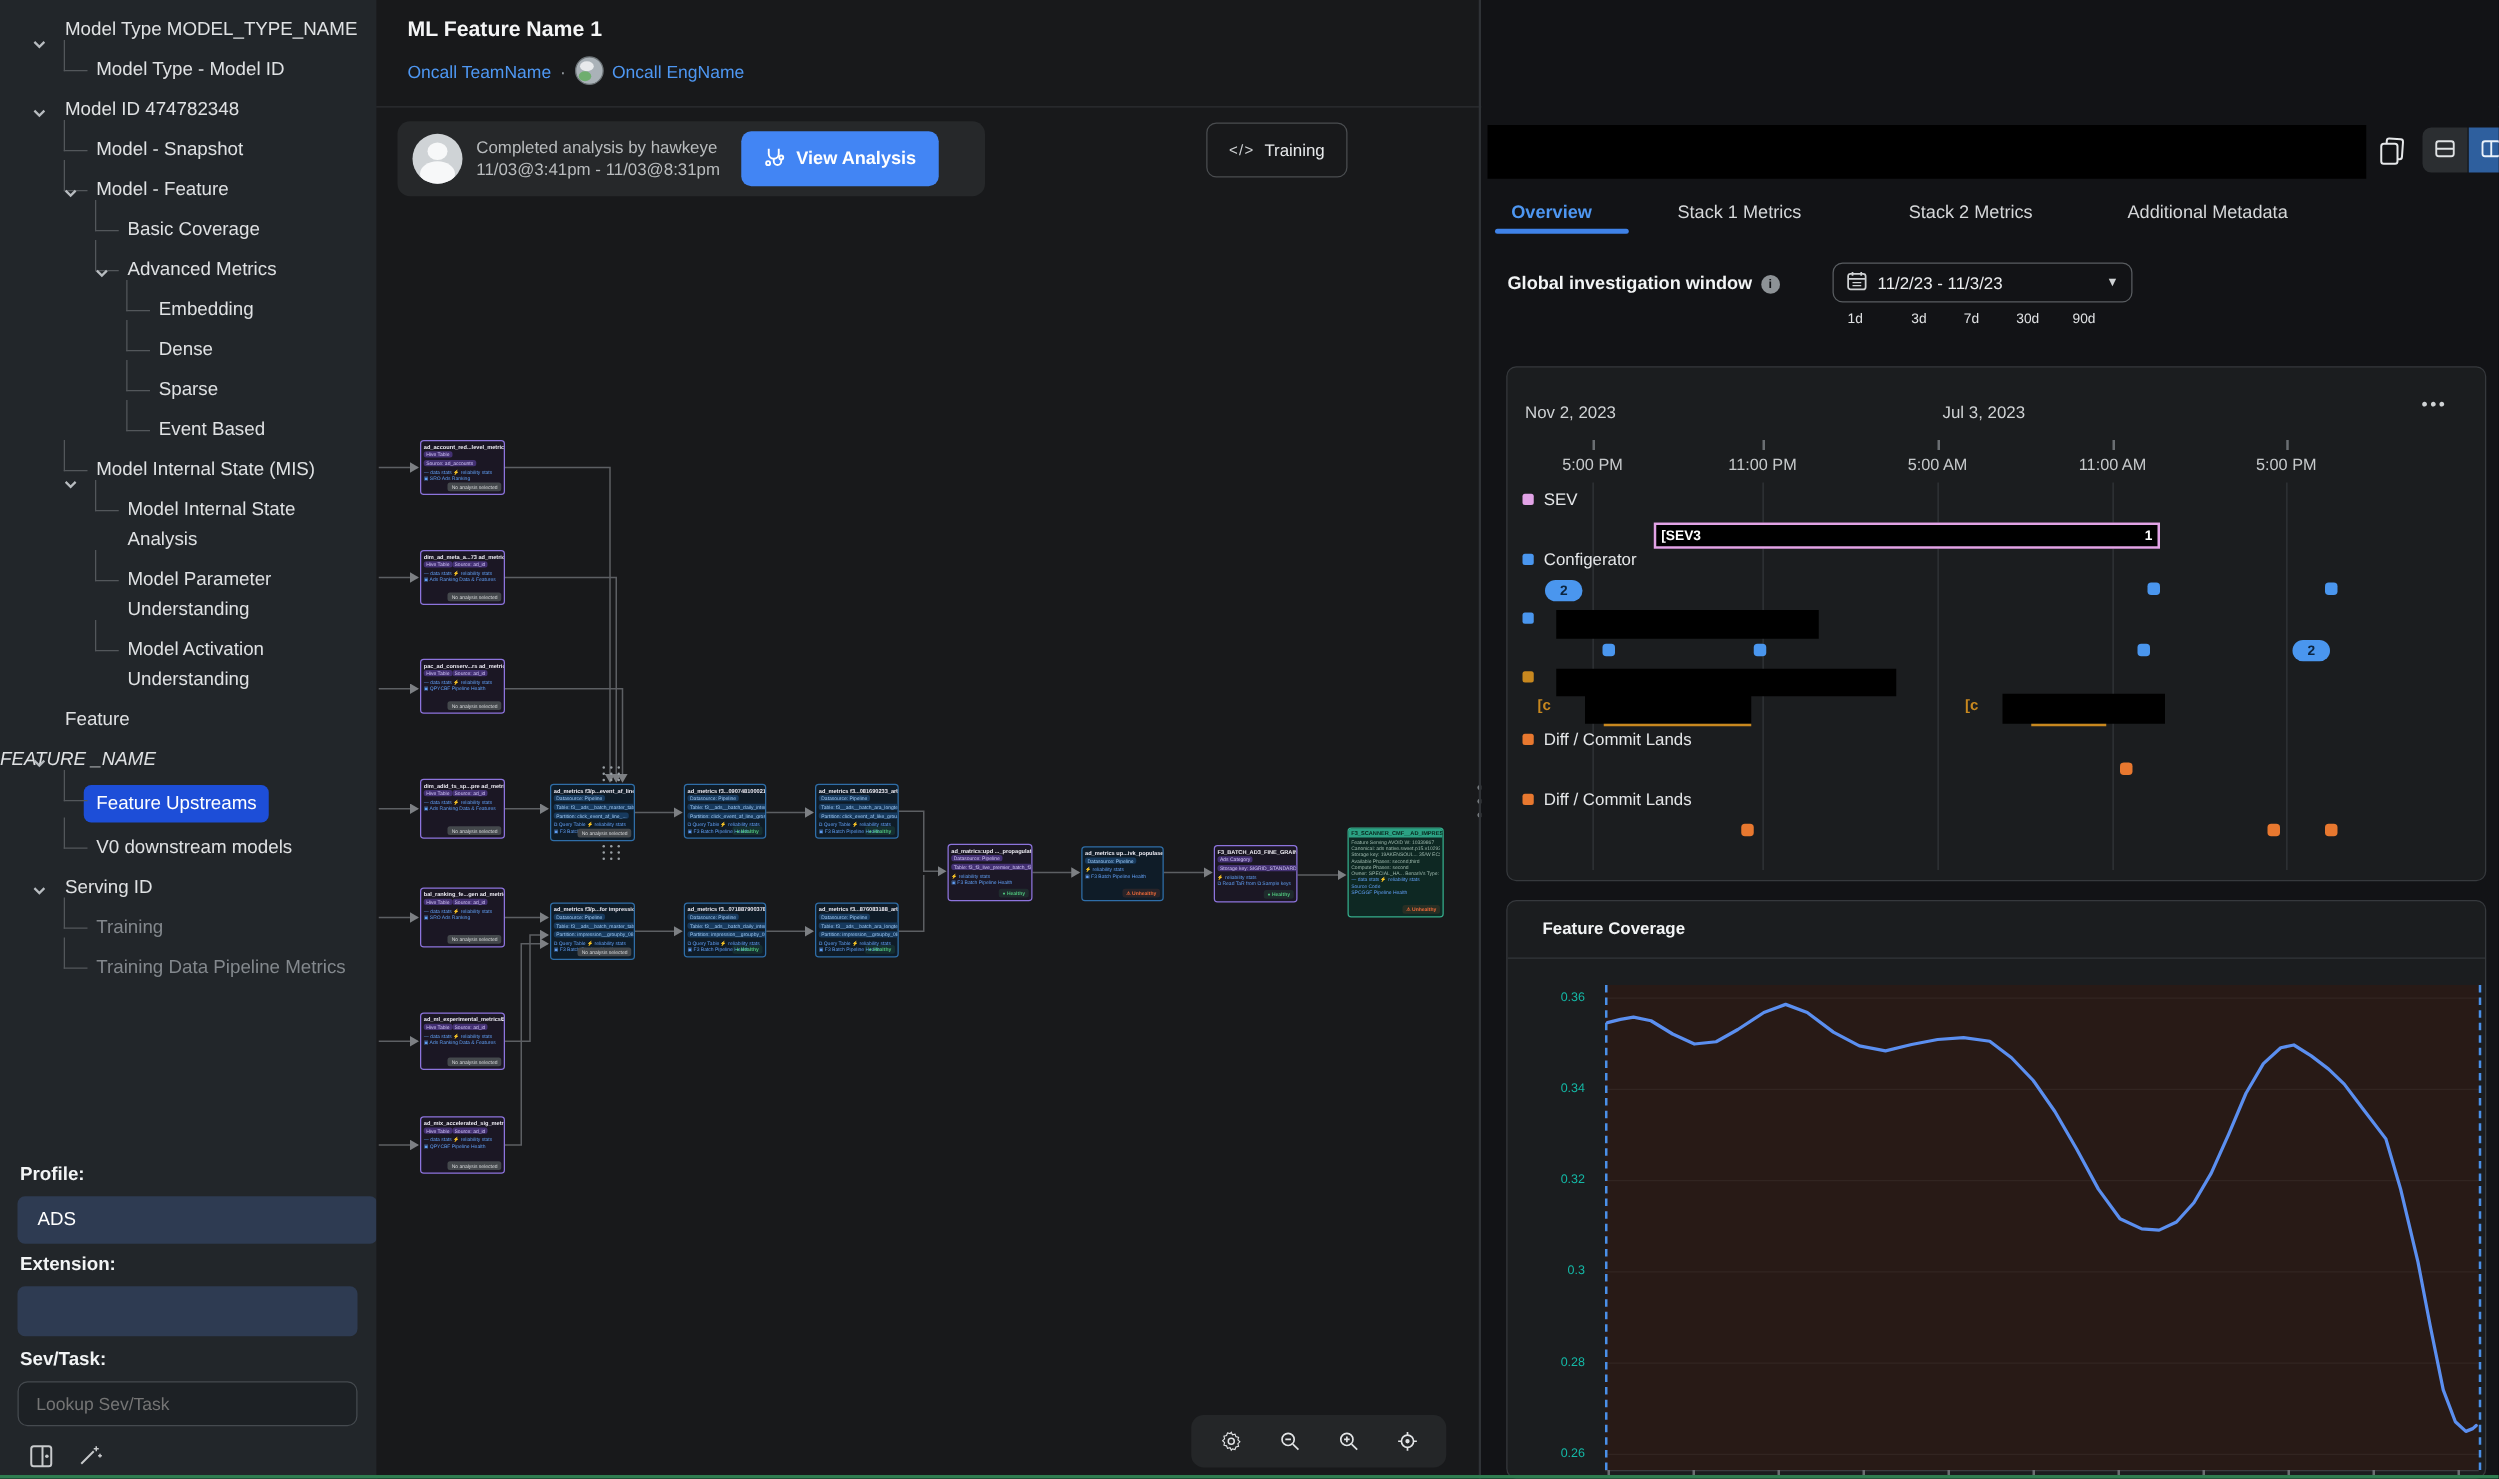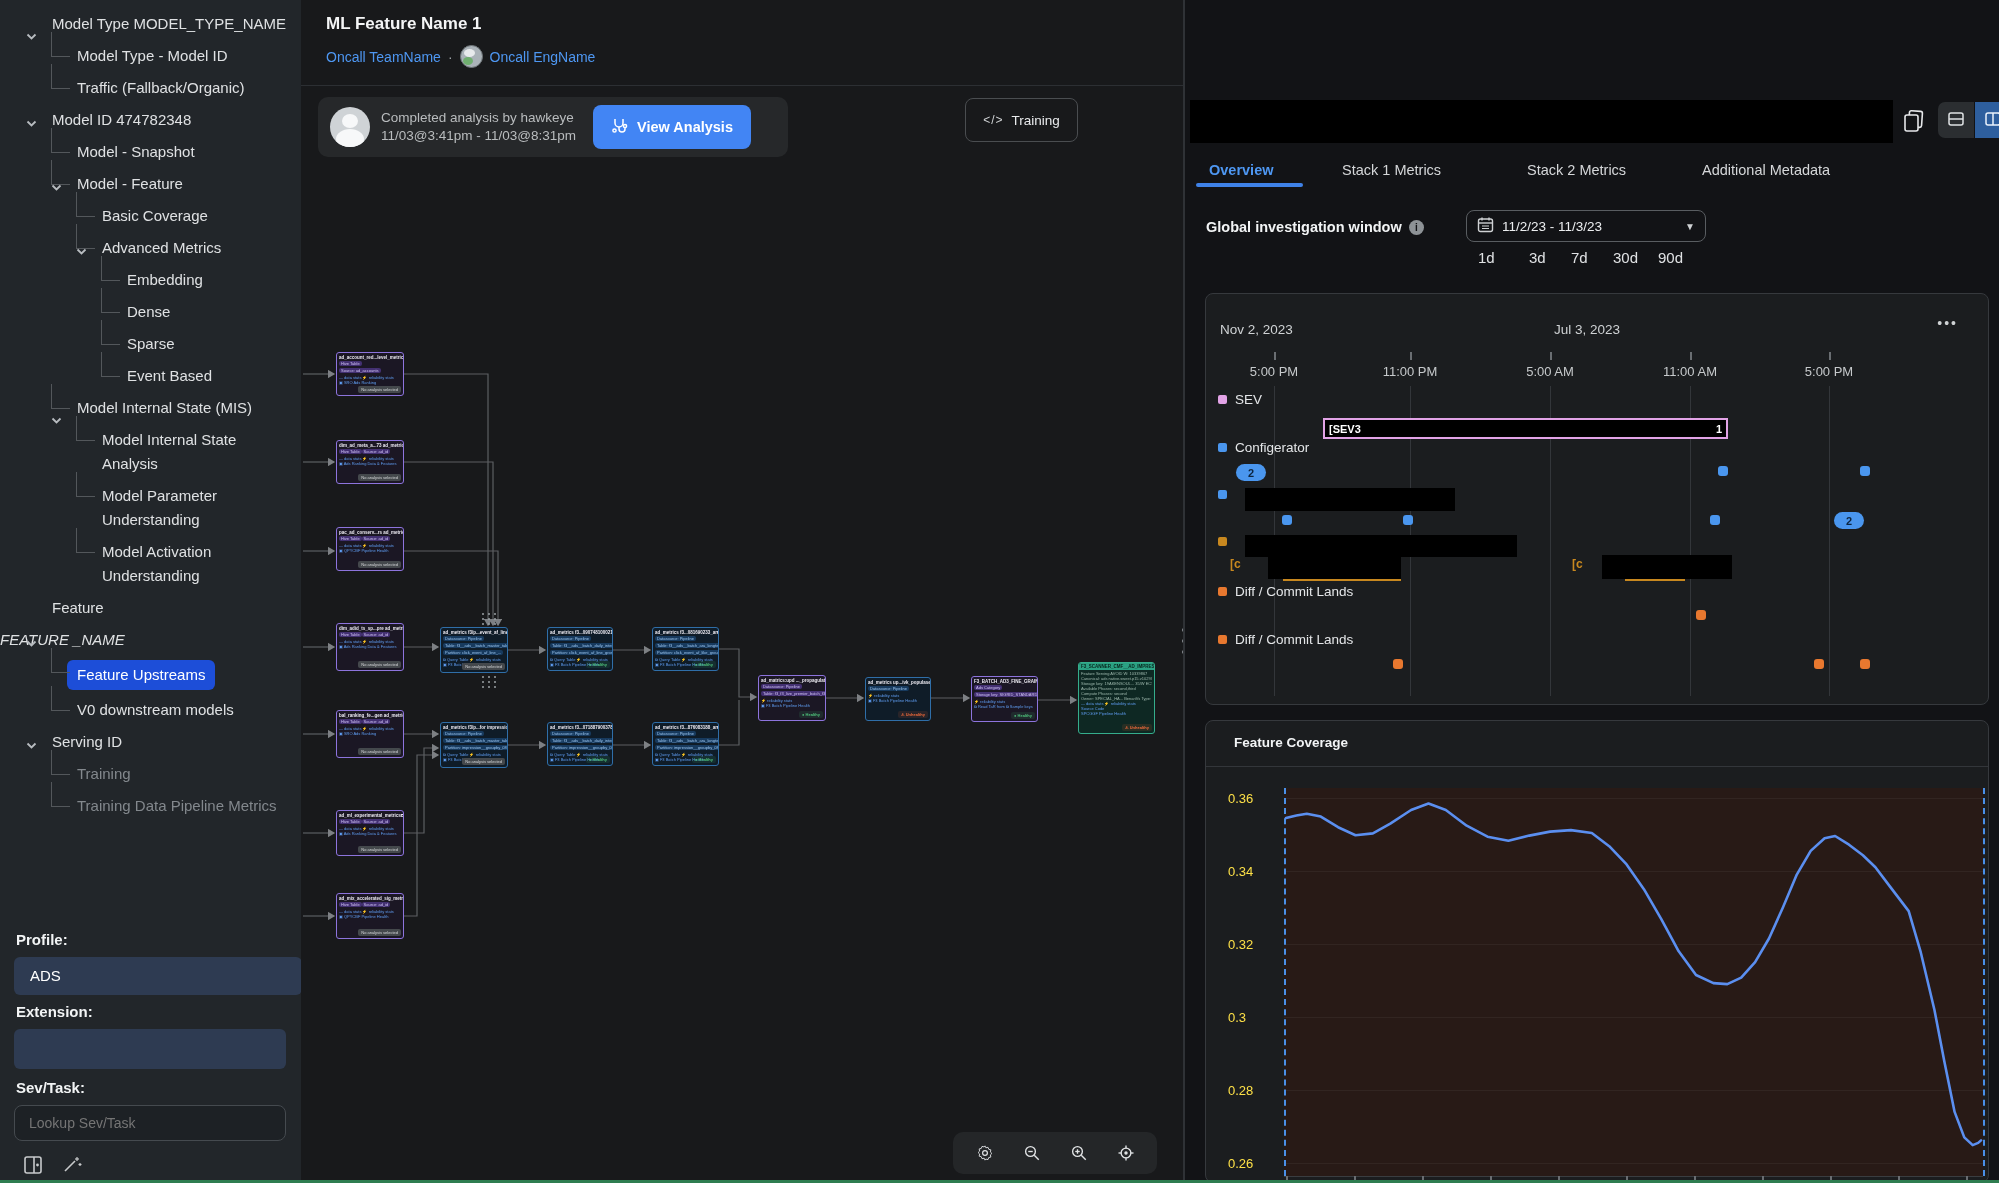--- a/index.html
+++ b/index.html
@@ -69,56 +69,55 @@
   #copy-btn{position:absolute;left:712px;top:108px;width:28px;height:28px;background:none;border:none;color:#e6e8ea;cursor:pointer;}
   #layout-rows-btn{position:absolute;left:753px;top:102px;width:36px;height:36px;background:#2b2e31;border:none;border-radius:7px 0 0 7px;color:#dfe2e4;cursor:pointer;}
   #layout-cols-btn{position:absolute;left:790px;top:102px;width:36px;height:36px;background:#2e5f9e;border:none;border-radius:0 7px 7px 0;color:#eaf2fb;cursor:pointer;}
   .tab{position:absolute;top:162px;font-size:14.5px;color:#d5d7d9;cursor:pointer;background:none;border:none;padding:0;}
   .tab.active{color:#4e97f2;font-weight:bold;}
   #tab-underline{position:absolute;left:11px;top:183px;width:107px;height:4px;background:#3f82e8;border-radius:2px;}
   #inv-label{position:absolute;left:21px;top:219px;font-size:14.5px;font-weight:bold;color:#f2f4f5;display:flex;align-items:center;gap:7px;}
   .info-icon{width:15px;height:15px;border-radius:50%;background:#8d9296;color:#121316;font-size:10px;font-weight:bold;display:inline-flex;align-items:center;justify-content:center;font-style:normal;}
   #date-range-btn{position:absolute;left:281px;top:210px;width:240px;height:32px;background:transparent;border:1px solid #595d61;border-radius:8px;color:#eceef0;font-size:13.5px;display:flex;align-items:center;gap:8px;padding:0 10px;cursor:pointer;box-sizing:border-box;}
   #date-range-btn .caret{margin-left:auto;font-size:10px;color:#cfd2d4;}
-  .quick-range{position:absolute;top:247px;font-size:15px;color:#e0e2e4;background:none;border:none;cursor:pointer;padding:2px 4px;}
+  .quick-range{position:absolute;top:247px;font-size:11px;color:#e0e2e4;background:none;border:none;cursor:pointer;padding:2px 4px;}
   .card{position:absolute;left:20px;width:784px;background:#1b1d1f;border:1px solid #36393d;border-radius:8px;box-sizing:border-box;overflow:hidden;}
   #timeline-card{top:293px;height:412px;}
   #coverage-card{top:720px;height:463px;}
   .tl-date{position:absolute;font-size:13.5px;color:#cfd2d4;top:28px;}
   #tl-menu{position:absolute;right:24px;top:20px;color:#cfd2d4;font-size:14px;letter-spacing:2px;background:none;border:none;cursor:pointer;}
   .tl-gridline{position:absolute;width:1px;background:#33363a;}
   .tl-tickdash{position:absolute;width:1.5px;height:8px;background:#6a6e72;top:58px;}
   .tl-ticklabel{position:absolute;top:70px;font-size:13px;color:#c6c9cb;transform:translateX(-50%);}
   .tl-rowlabel{position:absolute;font-size:13.5px;color:#e4e6e8;display:flex;align-items:center;gap:8px;}
   .tl-bullet{width:9px;height:9px;border-radius:2px;flex:none;}
   .tl-redact{position:absolute;background:#000;}
   .tl-dot{position:absolute;width:10px;height:10px;border-radius:3px;}
   .tl-badge{position:absolute;width:30px;height:17px;border-radius:9px;color:#0c2540;font-size:11px;font-weight:bold;display:flex;align-items:center;justify-content:center;}
   .tl-sev-bar{position:absolute;background:#000;border:2px solid #e2a3e6;box-sizing:border-box;display:flex;align-items:center;justify-content:space-between;padding:0 4px;font-size:11px;font-weight:bold;color:#fff;}
   .tl-bracket{position:absolute;font-size:12px;font-weight:bold;}
   #cov-title{position:absolute;left:28px;top:14px;font-size:13.5px;font-weight:bold;color:#f2f4f5;}
   #cov-divider{position:absolute;left:0;top:45px;width:784px;height:1px;background:#33363a;}
-  .cov-ylabel{position:absolute;font-size:13px;color:#fde047;width:40px;transform:translateY(-50%);}
+  .cov-ylabel{position:absolute;font-size:10px;color:#14b8a6;text-align:right;width:40px;transform:translateY(-50%);}
   #cov-plot-bg{position:absolute;background:#281a16;}
   #cov-svg{position:absolute;left:0;top:0;}
   .cov-dash{position:absolute;width:0;border-left:2px dashed #4a90e8;}
   .cov-grid{position:absolute;height:1px;background:rgba(255,255,255,.05);}
   .cov-axis{position:absolute;height:1px;background:#3a3d40;}
   .cov-xtick{position:absolute;width:1.5px;height:6px;background:#6a6e72;}
 </style>
 </head>
 <body>
 
 <div id="sidebar">
   <div id="tree">
       <div class="tree-item" style="padding-left: 52px;"><span class="chevron" style="left: 25px; top: 18px;"><svg width="13" height="13" viewBox="0 0 13 13" fill="none" stroke="#b8bcc0" stroke-width="1.8">
             <polyline points="2.5,4.5 6.5,8.5 10.5,4.5"></polyline>
           </svg></span><span class="tree-label" style="max-width: 238px;">Model Type MODEL_TYPE_NAME</span></div>
       <div class="tree-item" style="padding-left: 77px;"><span class="elbow" style="left: 51px; top: -8px; height: 24px;"></span><span class="tree-label">Model Type - Model ID</span></div>
-      <div class="tree-item" style="padding-left: 77px;"><span class="elbow" style="left: 51px; top: -8px; height: 24px;"></span><span class="tree-label">Traffic (Fallback/Organic)</span></div>
       <div class="tree-item" style="padding-left: 52px;"><span class="chevron" style="left: 25px; top: 9px;"><svg width="13" height="13" viewBox="0 0 13 13" fill="none" stroke="#b8bcc0" stroke-width="1.8">
             <polyline points="2.5,4.5 6.5,8.5 10.5,4.5"></polyline>
           </svg></span><span class="tree-label">Model ID 474782348</span></div>
       <div class="tree-item" style="padding-left: 77px;"><span class="elbow" style="left: 51px; top: -8px; height: 24px;"></span><span class="tree-label">Model - Snapshot</span></div>
       <div class="tree-item" style="padding-left: 77px;"><span class="elbow" style="left: 51px; top: -8px; height: 24px;"></span><span class="chevron" style="left: 50px; top: 9px;"><svg width="13" height="13" viewBox="0 0 13 13" fill="none" stroke="#b8bcc0" stroke-width="1.8">
             <polyline points="2.5,4.5 6.5,8.5 10.5,4.5"></polyline>
           </svg></span><span class="tree-label">Model - Feature</span></div>
       <div class="tree-item" style="padding-left: 102px;"><span class="elbow" style="left: 76px; top: -8px; height: 24px;"></span><span class="tree-label">Basic Coverage</span></div>
       <div class="tree-item" style="padding-left: 102px;"><span class="elbow" style="left: 76px; top: -8px; height: 24px;"></span><span class="chevron" style="left: 75px; top: 9px;"><svg width="13" height="13" viewBox="0 0 13 13" fill="none" stroke="#b8bcc0" stroke-width="1.8">
             <polyline points="2.5,4.5 6.5,8.5 10.5,4.5"></polyline>

